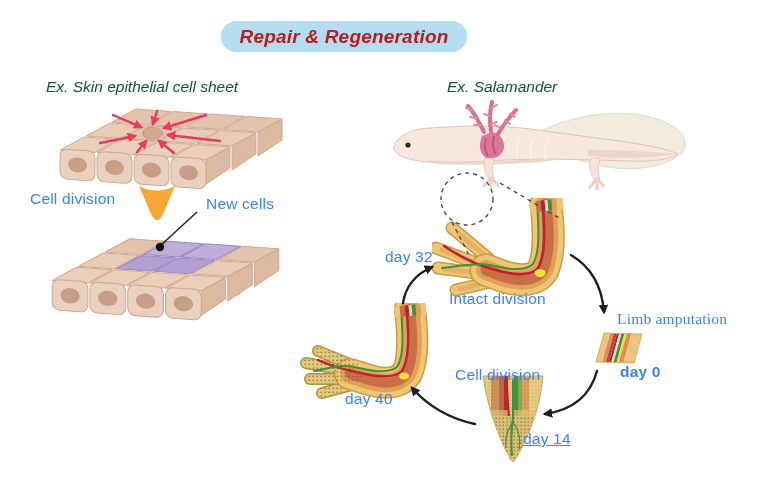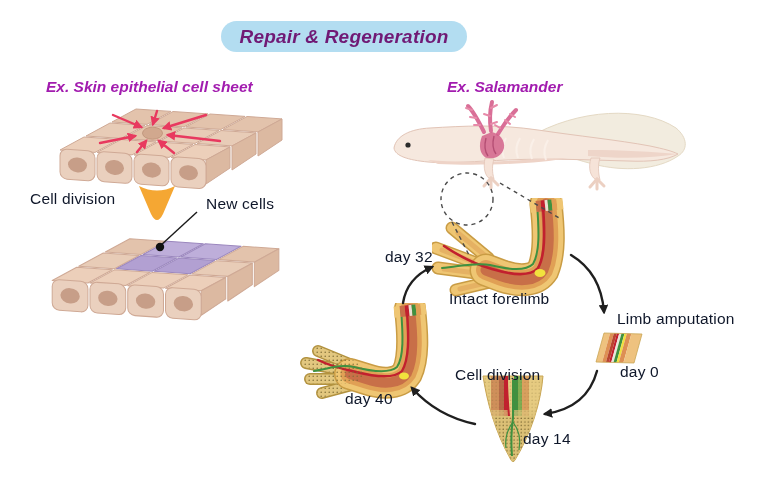--- a/index.html
+++ b/index.html
@@ -1,23 +1,23 @@
 <!DOCTYPE html>
 <html><head>
 <meta charset="utf-8">
 <style>
   html,body{margin:0;padding:0;background:#fff;}
   #canvas{position:relative;width:768px;height:480px;background:#ffffff;overflow:hidden;
           font-family:"Liberation Sans", sans-serif;}
   .abs{position:absolute;}
   .title-pill{left:221px;top:21px;width:246px;height:31px;background:#b3ddf1;border-radius:16px;
               display:flex;align-items:center;justify-content:center;z-index:4;}
-  .title-pill span{font-size:19px;font-weight:700;font-style:italic;color:#701a75;letter-spacing:.2px;}
-  .lbl{font-size:15.5px;color:#0f172a;white-space:nowrap;z-index:4;letter-spacing:.2px;}
-  .heading{font-style:italic;font-size:15.5px;color:#a21caf;white-space:nowrap;z-index:4;font-weight:bold;}
+  .title-pill span{font-size:19px;font-weight:700;font-style:italic;color:#b91c1c;letter-spacing:.2px;}
+  .lbl{font-size:15.5px;color:#3b82f6;white-space:nowrap;z-index:4;letter-spacing:.2px;}
+  .heading{font-style:italic;font-size:15.5px;color:#14532d;white-space:nowrap;z-index:4;}
   svg{display:block;}
   .art{z-index:1;}
   #overlay{left:0;top:0;z-index:3;pointer-events:none;}
 </style>
 </head>
 <body>
 
 <div id="canvas">
 
   <div class="abs title-pill">
@@ -299,20 +299,20 @@
     </g>
     <g stroke="#1f1f1f" stroke-width="2.4" fill="none" marker-end="url(#arr)" stroke-linecap="round">
       <path d="M571,255 Q601,273 604,312"></path>
       <path d="M597,371 Q587,408 545,414"></path>
       <path d="M475,424 Q437,416 412,388"></path>
       <path d="M403,303 Q407,278 432,267"></path>
     </g>
   </svg>
 
   <div class="abs lbl" style="left:385px;top:248px;">day 32</div>
-  <div class="abs lbl" style="left:449px;top:290px;">Intact forelimb</div>
-  <div class="abs lbl" style="left:617px;top:310px;">Limb amputation</div>
-  <div class="abs lbl" style="left:620px;top:363px;">day 0</div>
+  <div class="abs lbl" style="left:449px;top:290px;">Intact division</div>
+  <div class="abs lbl" style="left:617px;top:310px;font-family:Liberation Serif, serif;">Limb amputation</div>
+  <div class="abs lbl" style="left:620px;top:363px;font-weight:bold;">day 0</div>
   <div class="abs lbl" style="left:455px;top:366px;">Cell division</div>
-  <div class="abs lbl" style="left:523px;top:430px;">day 14</div>
+  <div class="abs lbl" style="left:523px;top:430px;text-decoration:underline;">day 14</div>
   <div class="abs lbl" style="left:345px;top:390px;">day 40</div>
 
 </div>
 
 </body></html>

